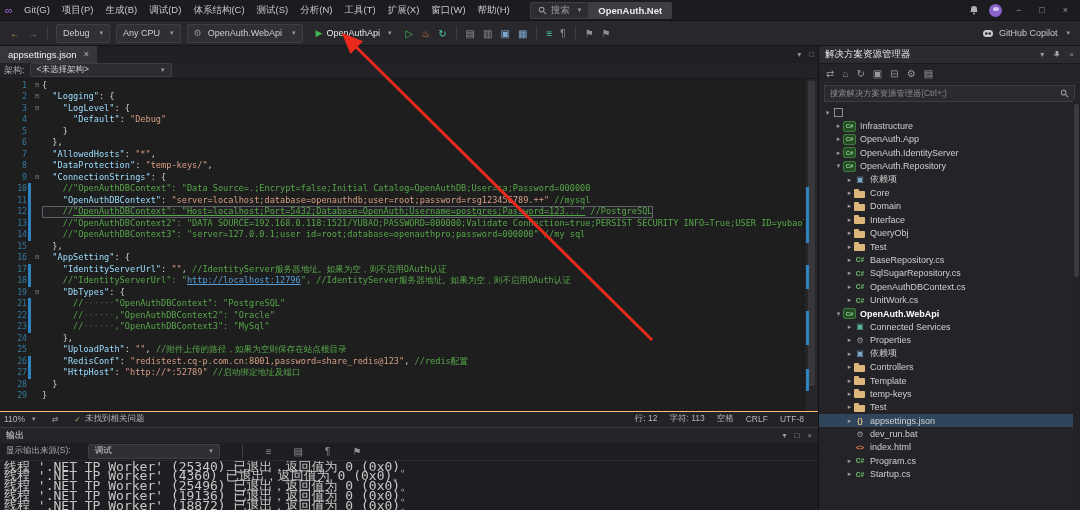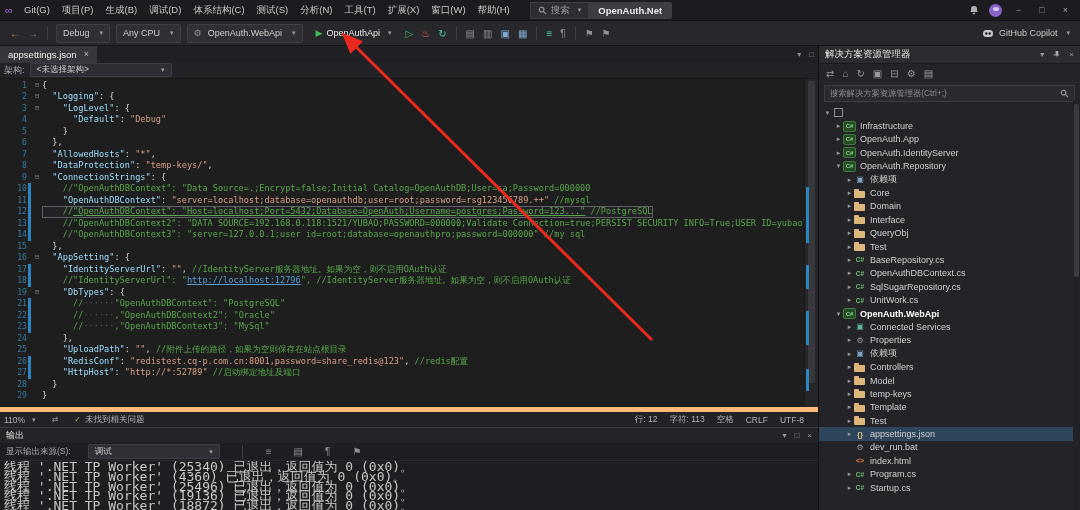--- a/index.html
+++ b/index.html
@@ -57,21 +57,21 @@
   .fold{width:10px;flex:none;text-align:center;color:#787878;font-size:7px}
   .toks{flex:none;white-space:pre}
   .cur .toks{outline:1px solid #60606a;outline-offset:-1px;background:rgba(80,80,95,.10)}
   .w{color:#d4d4d4}.k{color:#9cdcfe}.s{color:#d69d85}.c{color:#57a64a}
   .l{color:#569cd6;text-decoration:underline}.cu{color:#57a64a;text-decoration:underline}.d{color:#5a5a5a}
   .vscroll{width:13px;background:#26262a;position:relative;flex:none;border-left:1px solid #1a1a1d}
   .vs-thumb{position:absolute;left:3px;right:3px;top:2px;height:92%;background:#37373c;border-radius:2px}
   .vs-mark{position:absolute;left:1px;width:3px;background:#2e84c0}
 
   
-  .editor-status{height:15px;background:#232327;border-top:5px solid #fdba74;display:flex;align-items:center;font-size:8.5px;color:#b4b4b8;padding:0 14px 0 4px;gap:12px}
+  .editor-status{height:15px;background:#232327;border-top:1px solid #fdba74;display:flex;align-items:center;font-size:8.5px;color:#b4b4b8;padding:0 14px 0 4px;gap:12px}
   .zoom{display:flex;align-items:center;gap:3px}
   .health{display:flex;align-items:center;gap:4px}
   .check{color:#8fbe5f;font-size:8px}
   .stat{flex:none}
 
   
   .output{height:84px;display:flex;flex-direction:column;background:#1e1e22;border-top:1px solid #3a3a40}
   .out-head{height:15px;display:flex;align-items:center;padding:0 6px;font-size:9px;color:#e0e0e0;background:#232328;gap:8px}
   .out-ic{color:#9a9a9e;font-size:8px}
   .out-tools{height:17px;display:flex;align-items:center;font-size:8.5px;color:#ababaf;padding:0 6px;gap:14px;border-bottom:1px solid #2a2a2f}
@@ -388,26 +388,26 @@
             <span class="label">Test</span>
           </div>
           <div class="tree-row" style="padding-left: 26px;">
             <span class="arrow">▸</span>
             <span class="t-icon ic-csfile">C#</span>
             <span class="label">BaseRepository.cs</span>
           </div>
           <div class="tree-row" style="padding-left: 26px;">
             <span class="arrow">▸</span>
             <span class="t-icon ic-csfile">C#</span>
+            <span class="label">SqlSugarRepository.cs</span>
+          </div>
+          <div class="tree-row" style="padding-left: 26px;">
+            <span class="arrow">▸</span>
+            <span class="t-icon ic-csfile">C#</span>
             <span class="label">OpenAuthDBContext.cs</span>
-          </div>
-          <div class="tree-row" style="padding-left: 26px;">
-            <span class="arrow">▸</span>
-            <span class="t-icon ic-csfile">C#</span>
-            <span class="label">SqlSugarRepository.cs</span>
           </div>
           <div class="tree-row" style="padding-left: 26px;">
             <span class="arrow">▸</span>
             <span class="t-icon ic-csfile">C#</span>
             <span class="label">UnitWork.cs</span>
           </div>
           <div class="tree-row bold" style="padding-left: 15px;">
             <span class="arrow">▾</span>
             <span class="t-icon ic-project">C#</span>
             <span class="label">OpenAuth.WebApi</span>
@@ -428,31 +428,26 @@
             <span class="label">依赖项</span>
           </div>
           <div class="tree-row" style="padding-left: 26px;">
             <span class="arrow">▸</span>
             <span class="t-icon ic-folder"></span>
             <span class="label">Controllers</span>
           </div>
           <div class="tree-row" style="padding-left: 26px;">
             <span class="arrow">▸</span>
             <span class="t-icon ic-folder"></span>
-            <span class="label">Model</span>
+            <span class="label">Template</span>
           </div>
           <div class="tree-row" style="padding-left: 26px;">
             <span class="arrow">▸</span>
             <span class="t-icon ic-folder"></span>
             <span class="label">temp-keys</span>
-          </div>
-          <div class="tree-row" style="padding-left: 26px;">
-            <span class="arrow">▸</span>
-            <span class="t-icon ic-folder"></span>
-            <span class="label">Template</span>
           </div>
           <div class="tree-row" style="padding-left: 26px;">
             <span class="arrow">▸</span>
             <span class="t-icon ic-folder"></span>
             <span class="label">Test</span>
           </div>
           <div class="tree-row selected" style="padding-left: 26px;">
             <span class="arrow">▸</span>
             <span class="t-icon ic-jsonfile">{}</span>
             <span class="label">appsettings.json</span>

